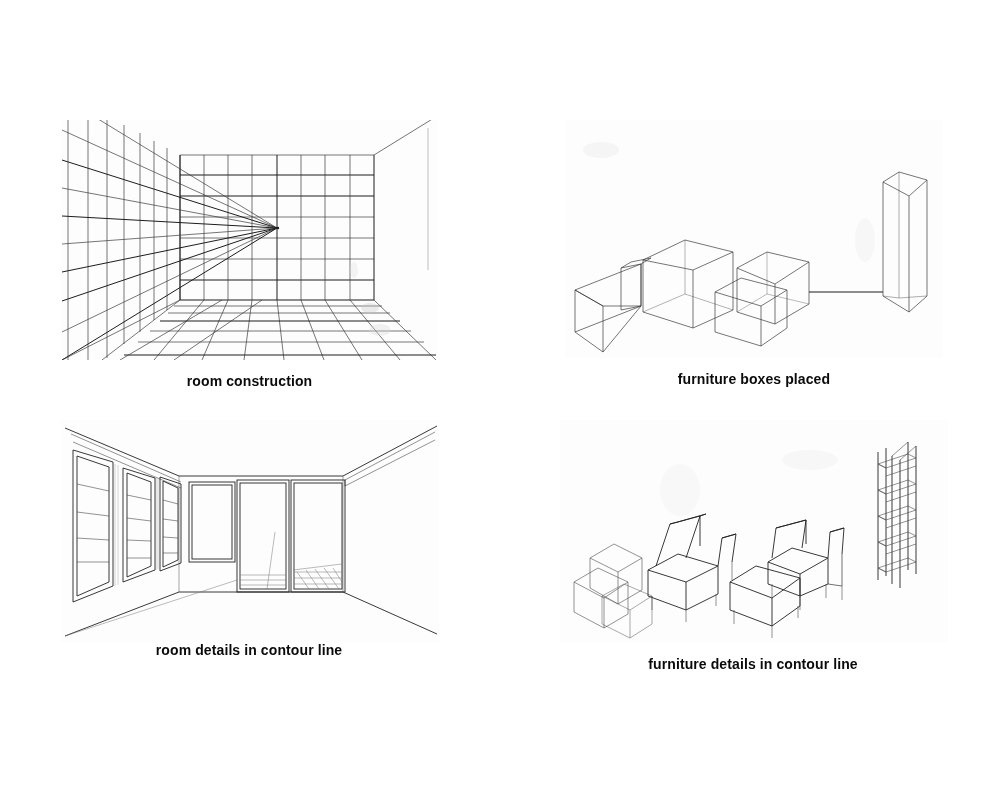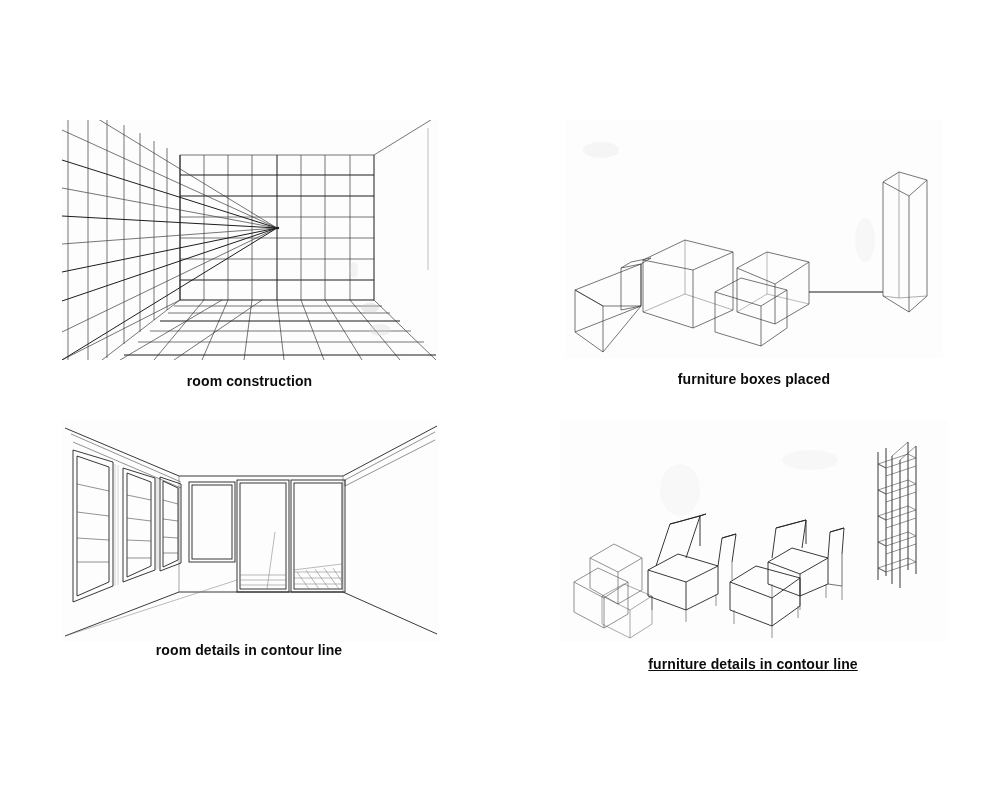--- a/index.html
+++ b/index.html
@@ -32,21 +32,21 @@
     font-size:14px;
     font-weight:bold;
     letter-spacing:0.1px;
     text-align:center;
     color:#0b0b0b;
     white-space:nowrap;
   }
   .cap-tl{margin-top:13px;margin-left:-1px;}
   .cap-tr{margin-top:13px;margin-left:8px;}
   .cap-bl{margin-left:-2px;}
-  .cap-br{margin-top:14px;margin-left:6px;text-decoration:underline;}
+  .cap-br{margin-top:14px;margin-left:6px;}
   svg{display:block;}
   .pencil{stroke:#3b3b3b;fill:none;stroke-width:0.7;}
   .pencil-dark{stroke:#1d1d1d;fill:none;stroke-width:1.0;}
   .pencil-light{stroke:#8e8e8e;fill:none;stroke-width:0.55;}
   .ink{stroke:#222;fill:none;stroke-width:0.9;}
   .ink-thin{stroke:#4a4a4a;fill:none;stroke-width:0.6;}
   .ink-soft{stroke:#777;fill:none;stroke-width:0.5;}
   .paper{fill:#fdfdfd;}
 </style>
 </head>

